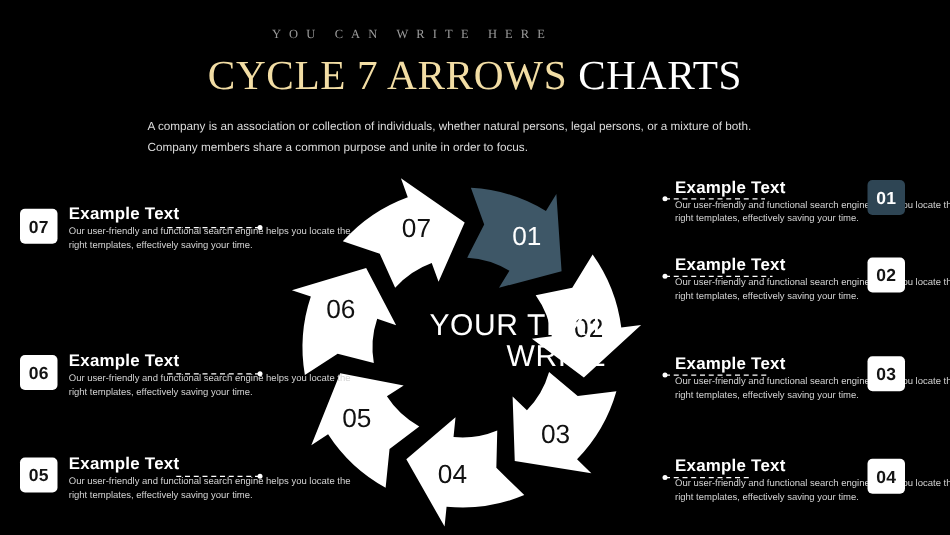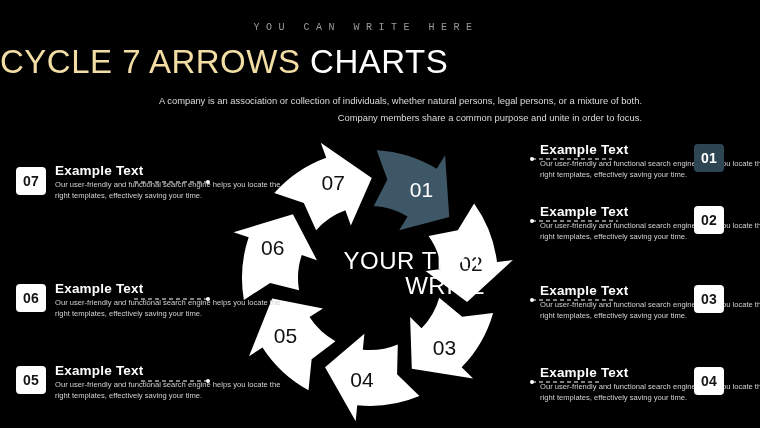--- a/index.html
+++ b/index.html
@@ -8,33 +8,32 @@
     background:#000000;
     font-family:"Liberation Sans", sans-serif;
     position:relative;
   }
   .slide{position:absolute;inset:0;background:#000;overflow:hidden;}
 
   
   .kicker{
     position:absolute;top:22px;left:0;width:660px;text-align:center;
     font-size:10px;letter-spacing:6.5px;color:#9b9b9b;
-    font-family:Liberation Mono, monospace;
-    padding-left:36px;
+    font-family:Liberation Serif, serif;
   }
   .title{
-    position:absolute;top:43px;left:0;width:760px;text-align:left;
+    position:absolute;top:43px;left:0;width:760px;text-align:center;
     font-size:33px;letter-spacing:.5px;white-space:nowrap;
-    font-family:Liberation Sans, sans-serif;
+    font-family:Liberation Serif, serif;
   }
   .title .gold{color:#f2dda4;}
   .title .plain{color:#ffffff;}
   .subtitle{
     position:absolute;top:92px;left:118px;width:524px;
-    text-align:right;font-size:9.4px;line-height:17px;color:#dcdcdc;
+    text-align:left;font-size:9.4px;line-height:17px;color:#dcdcdc;
   }
 
   
   .block{position:absolute;width:235px;height:62px;}
   .block .bt{
     font-size:13.5px;font-weight:bold;color:#ffffff;
     margin:0 0 2px 0;letter-spacing:.2px;
   }
   .block .bd{
     font-size:7.6px;line-height:10.6px;color:#d2d2d2;margin:0;

